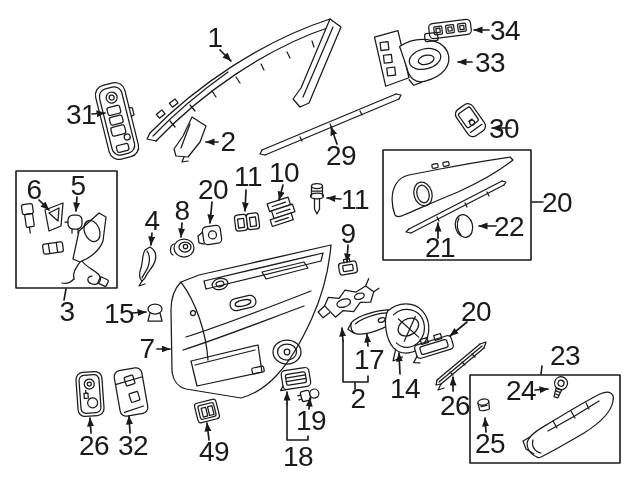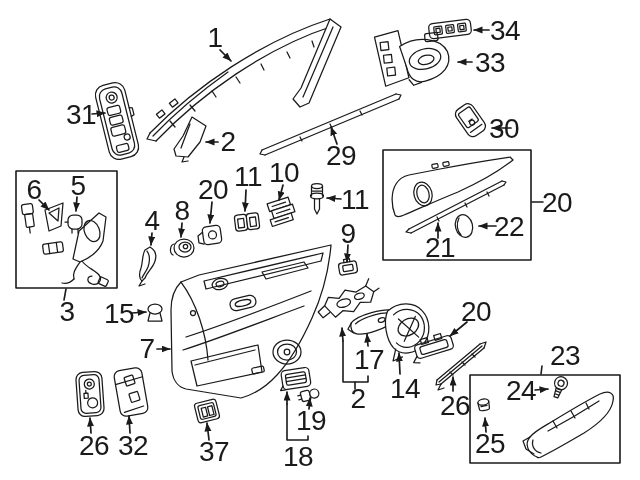--- a/index.html
+++ b/index.html
@@ -353,21 +353,21 @@
   <div class="lbl" style="left:298px;top:457px">18</div>
   <div class="lbl" style="left:311px;top:421px">19</div>
   <div class="lbl" style="left:557px;top:203px">20</div>
   <div class="lbl" style="left:440px;top:248px">21</div>
   <div class="lbl" style="left:509px;top:227px">22</div>
   <div class="lbl" style="left:565px;top:356px">23</div>
   <div class="lbl" style="left:521px;top:391px">24</div>
   <div class="lbl" style="left:490px;top:444px">25</div>
   <div class="lbl" style="left:455px;top:406px">26</div>
   <div class="lbl" style="left:476px;top:312px">20</div>
-  <div class="lbl" style="left:214px;top:452px">37</div>
+  <div class="lbl" style="left:214px;top:452px">49</div>
   <div class="lbl" style="left:341px;top:156px">29</div>
   <div class="lbl" style="left:504px;top:129px">30</div>
   <div class="lbl" style="left:81px;top:115px">31</div>
   <div class="lbl" style="left:133px;top:446px">32</div>
   <div class="lbl" style="left:490px;top:63px">33</div>
   <div class="lbl" style="left:505px;top:31px">34</div>
   <div class="lbl" style="left:94px;top:446px">26</div>
 
 </div>
 

